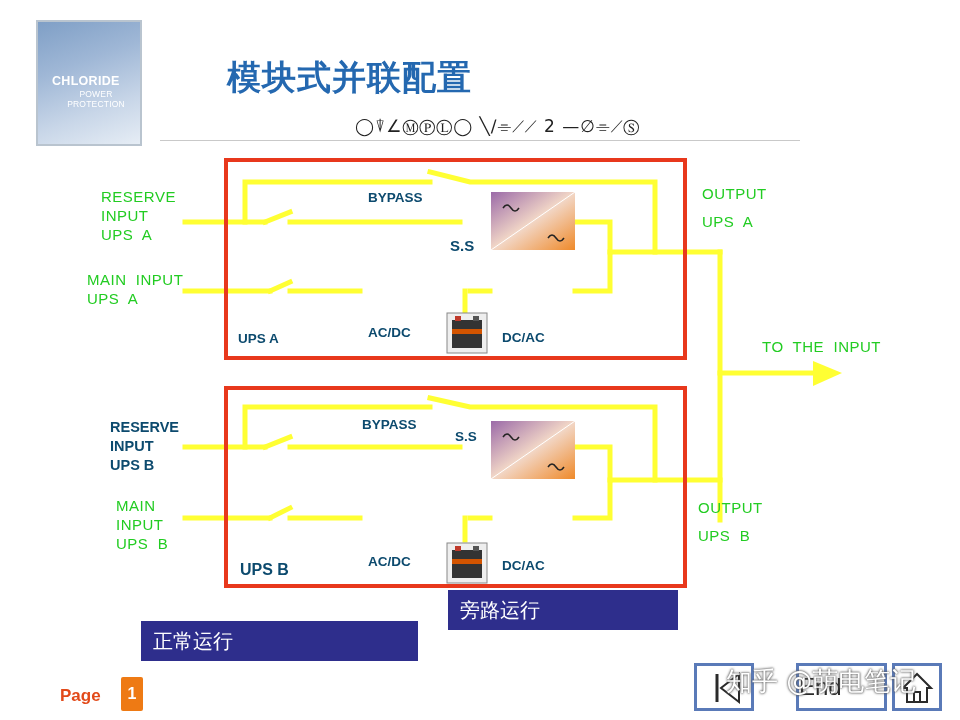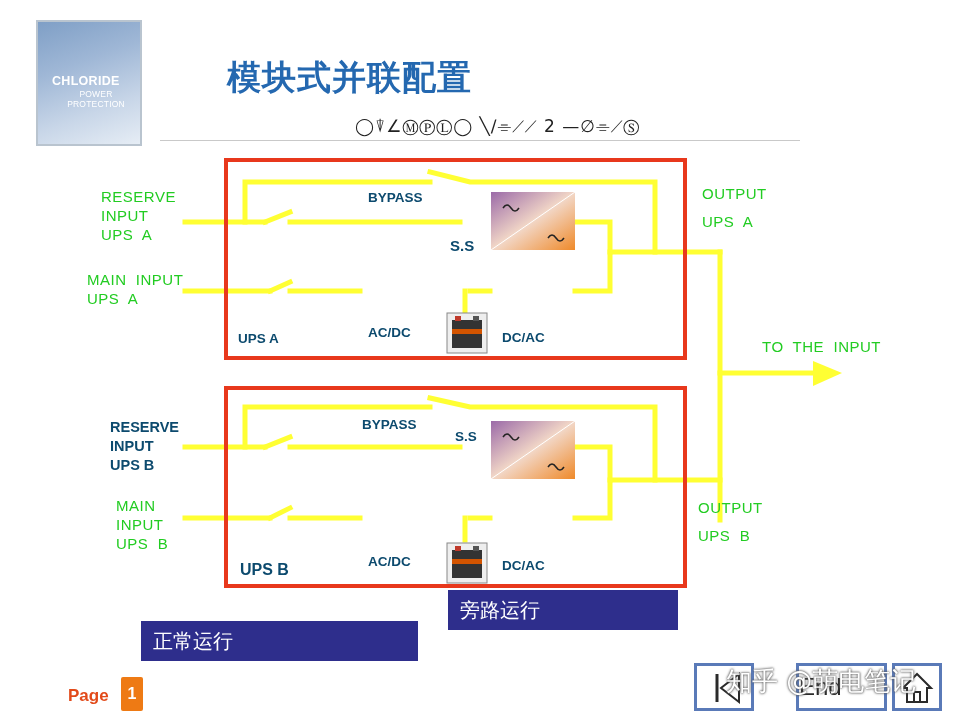--- a/index.html
+++ b/index.html
@@ -9,21 +9,21 @@
   .logo { left:36px; top:20px; width:106px; height:126px; border:2px solid #b9c4cf;
           background:linear-gradient(160deg,#7f9fc6 0%,#9fb7d6 35%,#c8d6e8 70%,#e6edf5 100%); box-sizing:border-box; }
   .logo .l1 { position:absolute; left:14px; top:52px; color:#fff; font-weight:bold; font-size:12.5px; letter-spacing:0.3px; }
   .logo .l2 { position:absolute; left:14px; top:67px; color:#fff; font-size:8.5px; letter-spacing:0.2px;text-align:center; }
   .title { left:190px; top:55px; font-family:"DejaVu Sans", sans-serif; font-size:34px; font-weight:bold; color:#2468b0; letter-spacing:1px;margin-left:37px; }
   .subtitle { left:355px; top:116px; font-size:17px; color:#222; letter-spacing:1px; white-space:nowrap; font-family:"DejaVu Sans", sans-serif; }
   .hr { left:160px; top:140px; width:640px; height:1px; background:#c9c9c9; }
   .lbl { color:#22cc22; font-size:15px; line-height:19px; letter-spacing:0.5px; white-space:pre; }
   .lblb { color:#0c4a6e; font-size:13.5px; font-weight:bold; line-height:19px; white-space:pre; }
   .bar { height:40px; background:#2e2e8c; color:#fff; font-family:"DejaVu Sans", sans-serif; font-size:20px; line-height:40px; padding-left:12px; box-sizing:border-box; }
-  .page-label { left:68px; top:686px; color:#e24a1a; font-size:17px; font-weight:bold; }
+  .page-label { left:60px; top:686px; color:#e24a1a; font-size:17px; font-weight:bold; }
   .page-num { left:121px; top:677px; width:22px; height:34px; background:#ee7a14; color:#fff; font-size:16px; font-weight:bold; text-align:center; line-height:34px; border-radius:2px; }
   .navbtn { top:663px; height:48px; border:3px solid #5a7ab8; background:#fff; box-sizing:border-box; color:#2a2a2a; }
   .watermark { left:726px; top:664px; color:#ffffff; font-size:26px; font-family:"DejaVu Sans", sans-serif; text-shadow:0 0 3px #666, 0 0 2px #444; white-space:nowrap;text-align:center; }
 </style>
 </head>
 <body>
 
 <div class="abs logo">
   <div class="l1">CHLORIDE</div>
   <div class="l2">POWER PROTECTION</div>

